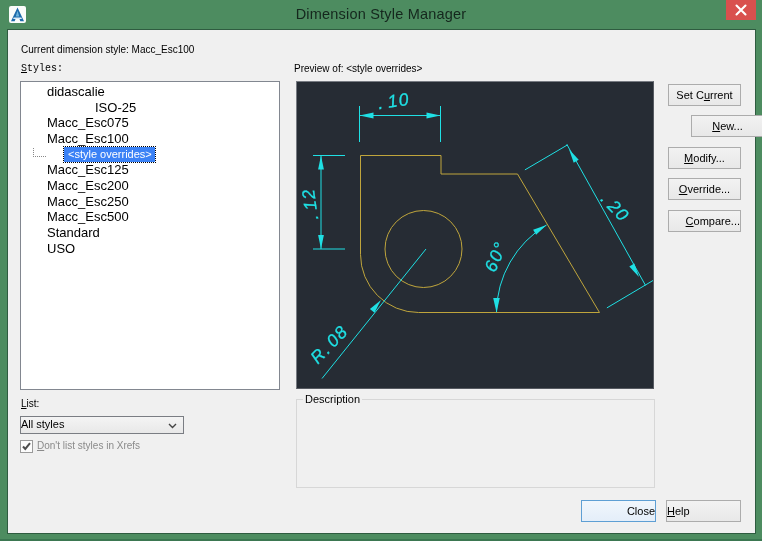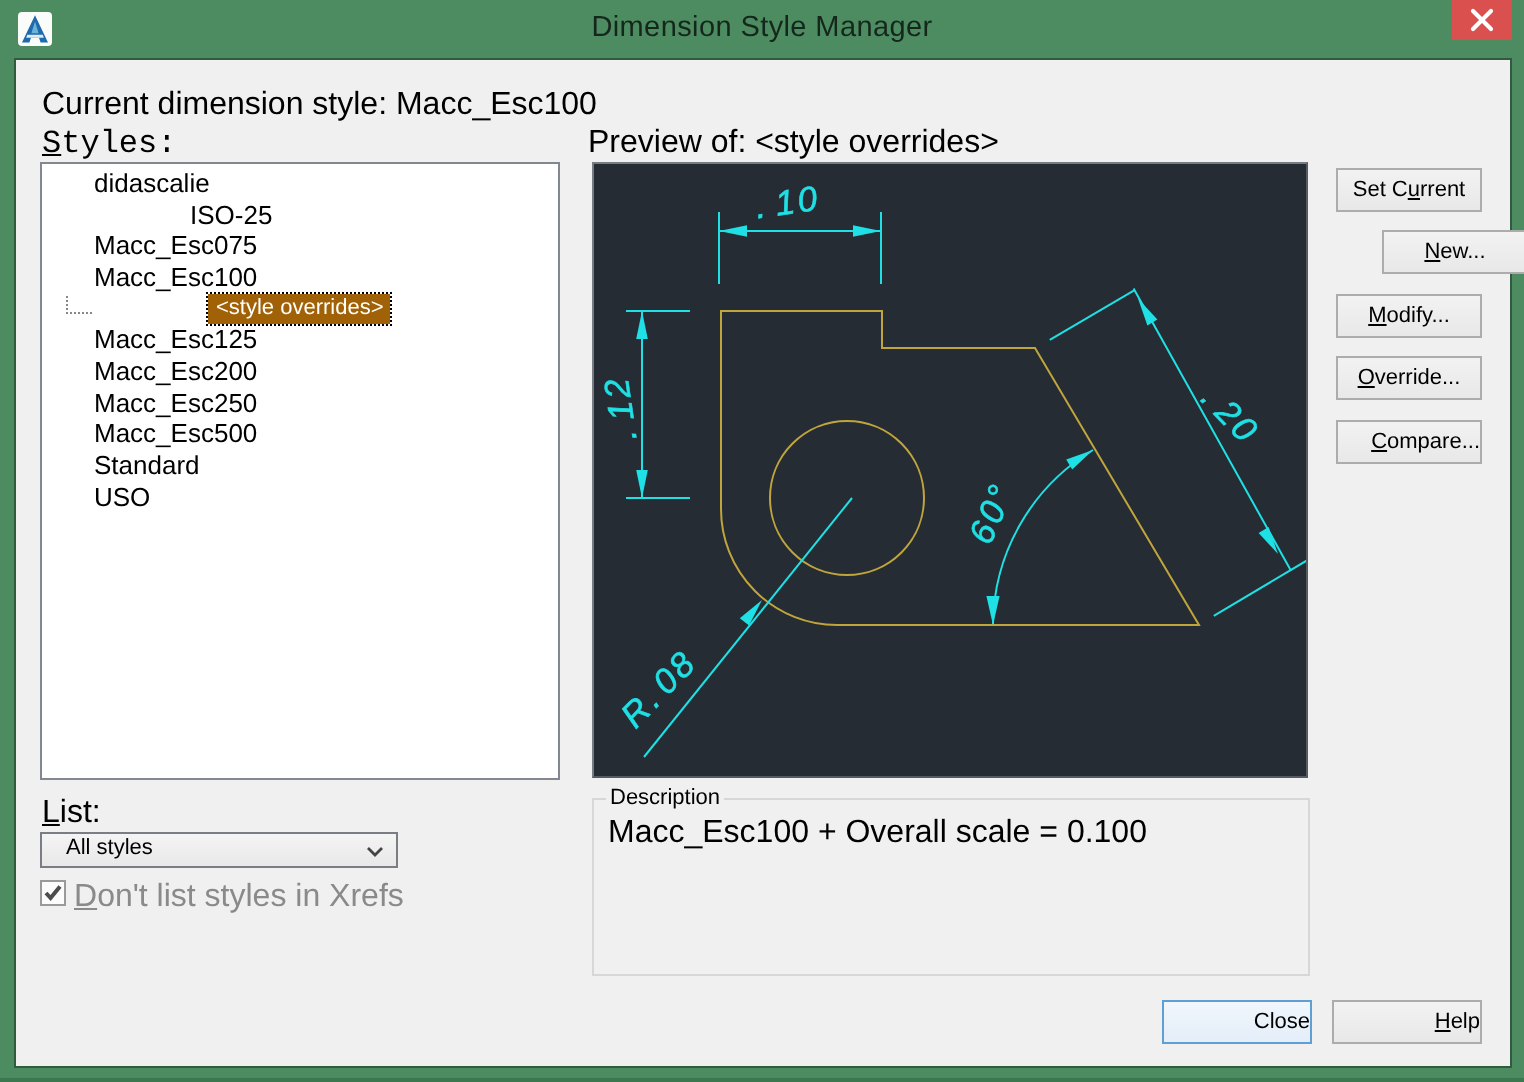--- a/index.html
+++ b/index.html
@@ -2,35 +2,35 @@
 <html><head>
 <meta charset="utf-8">
 <style>
   html,body{margin:0;padding:0;}
   body{width:762px;height:541px;overflow:hidden;font-family:"Liberation Sans",sans-serif;}
   #win{position:absolute;left:0;top:0;width:762px;height:541px;background:#4d8c60;}
   #content{position:absolute;left:8px;top:30px;width:747px;height:503px;background:#f0f0f0;box-shadow:0 0 0 1px #2f5c40;}
   #title{position:absolute;left:0;top:6px;width:762px;text-align:center;font-size:14.5px;letter-spacing:0.2px;color:#15271d;}
   #icon{position:absolute;left:9px;top:6px;width:17px;height:17px;background:#fafcfa;border-radius:2px;}
   #closebtn{position:absolute;left:726px;top:0px;width:30px;height:20px;background:#d9504e;}
-  .lbl{position:absolute;font-size:16px;color:#000;white-space:nowrap;}
+  .lbl{position:absolute;font-size:10px;color:#000;white-space:nowrap;}
   u{text-decoration:underline;}
   #listbox{position:absolute;left:12px;top:51px;width:260px;height:309px;box-sizing:border-box;background:#fff;border:1px solid #828790;}
   .li{position:absolute;left:26px;font-size:13px;height:16px;line-height:16px;color:#000;white-space:nowrap;}
-  #sel{position:absolute;left:43px;top:65px;height:15px;background:#a16207;color:#fff;font-size:11px;line-height:15px;padding:0 3px 0 4px;outline:1px dotted #000;white-space:nowrap;margin-left:40px;}
+  #sel{position:absolute;left:43px;top:65px;height:15px;background:#3b82f6;color:#fff;font-size:11px;line-height:15px;padding:0 3px 0 4px;outline:1px dotted #000;white-space:nowrap;}
   #treedots{position:absolute;left:12px;top:66px;width:12px;height:8px;border-left:1px dotted #888;border-bottom:1px dotted #888;}
   #preview{position:absolute;left:288px;top:51px;width:358px;height:308px;background:#262c34;border-top:1px solid #777b82;border-left:1px solid #777b82;border-right:1px solid #565a61;border-bottom:1px solid #565a61;box-sizing:border-box;}
   .btn{position:absolute;left:660px;width:73px;height:22px;background:linear-gradient(#f2f2f2,#e8e8e8);border:1px solid #acacac;box-sizing:border-box;font-size:11px;text-align:center;line-height:20px;color:#000;}
-  #combo{position:absolute;left:12px;top:386px;width:179px;height:18px;background:linear-gradient(#f4f4f4,#e8e8e8);border:1px solid #7a7d83;box-sizing:border-box;font-size:11px;line-height:15px;padding-left:12px;color:#000;}
+  #combo{position:absolute;left:12px;top:386px;width:164px;height:18px;background:linear-gradient(#f4f4f4,#e8e8e8);border:1px solid #7a7d83;box-sizing:border-box;font-size:11px;line-height:15px;padding-left:0;color:#000;}
   #combo svg{position:absolute;right:6px;top:6px;}
   #cb{position:absolute;left:12px;top:410px;width:13px;height:13px;background:#fcfcfc;border:1px solid #9a9a9a;box-sizing:border-box;}
   #groupbox{position:absolute;left:288px;top:369px;width:359px;height:89px;border:1px solid #d7d7d7;box-sizing:border-box;}
   #grouplabel{position:absolute;left:295px;top:363px;font-size:11px;background:#f0f0f0;padding:0 2px;color:#000;}
   #closebottom{position:absolute;left:573px;top:470px;width:75px;height:22px;background:linear-gradient(#f0f6fc,#e4eef9);border:1px solid #5e9fd4;box-sizing:border-box;font-size:11px;text-align:right;line-height:20px;}
-  #helpbtn{position:absolute;left:658px;top:470px;width:75px;height:22px;background:linear-gradient(#f2f2f2,#e8e8e8);border:1px solid #acacac;box-sizing:border-box;font-size:11px;text-align:right;line-height:20px;}
+  #helpbtn{position:absolute;left:658px;top:470px;width:75px;height:22px;background:linear-gradient(#f2f2f2,#e8e8e8);border:1px solid #acacac;box-sizing:border-box;font-size:11px;text-align:left;line-height:20px;}
 </style>
 </head>
 <body>
 <div id="win">
   <div style="position:absolute;left:0;bottom:0;width:762px;height:2px;background:#3b7751;"></div>
   <div id="title">Dimension Style Manager</div>
   <div id="icon">
     <svg width="17" height="17" viewBox="0 0 17 17">
       <path d="M8.5 1.6 L15 15.2 L11.3 15.2 L10.5 12.9 L6.5 12.9 L5.7 15.2 L2 15.2 Z" fill="#1d6bab"></path>
       <path d="M8.5 4.8 L10.3 10.6 L6.7 10.6 Z" fill="#6cb3dc"></path>
@@ -105,17 +105,16 @@
         </svg>
     </div>
     <div id="cb">
       <svg width="11" height="11" viewBox="0 0 11 11" style="display:block">
           <path d="M2 5.5 L4.3 8 L9 2.2" stroke="#4d4d4d" stroke-width="2" fill="none"></path>
         </svg>
     </div>
     <div class="lbl" style="left:29px;top:410px;color:#8a8a8a;"><u>D</u>on't list styles in Xrefs</div>
     <div id="groupbox"></div>
     <div id="grouplabel">Description</div>
-    <div class="lbl" style="left:296px;top:378px;">Macc_Esc100 + Overall scale = 0.100</div>
     <div id="closebottom">Close</div>
     <div id="helpbtn"><u>H</u>elp</div>
   </div>
 </div>
 
 </body></html>

